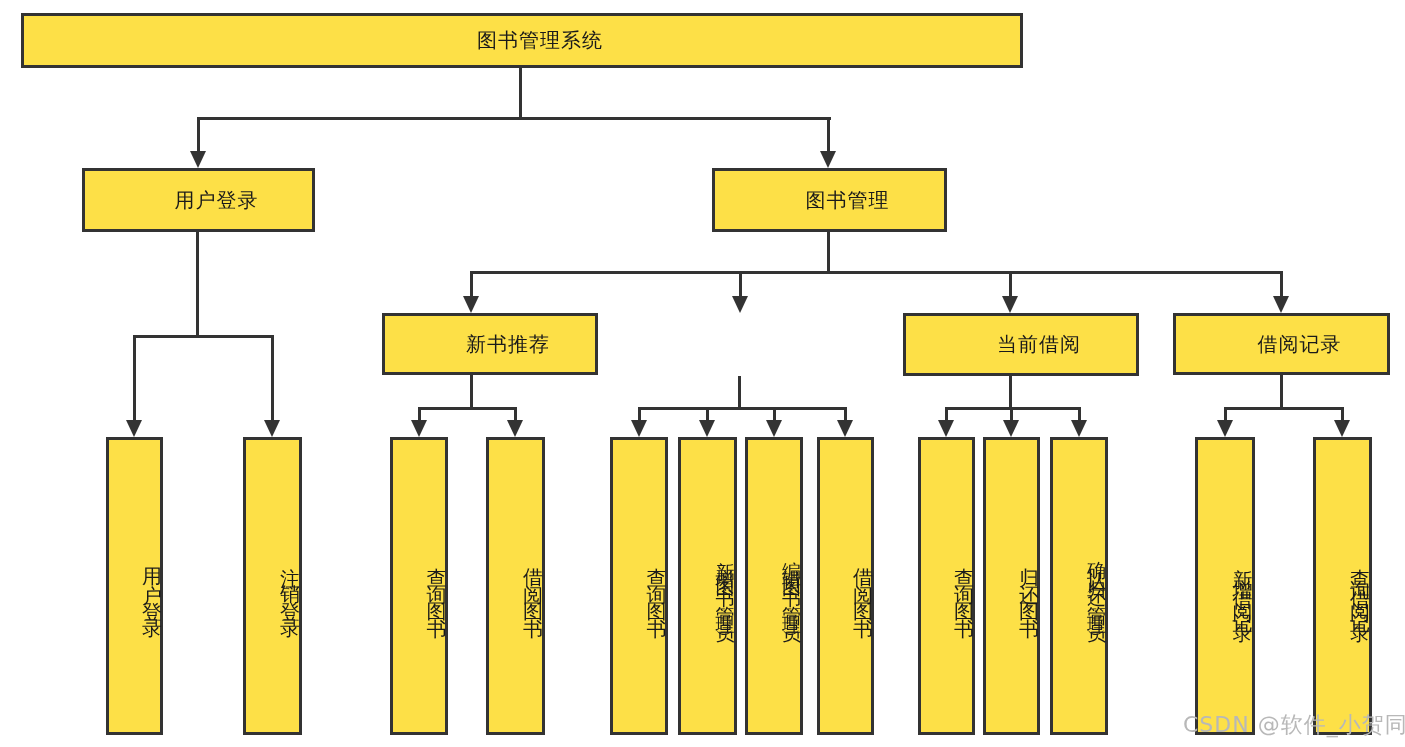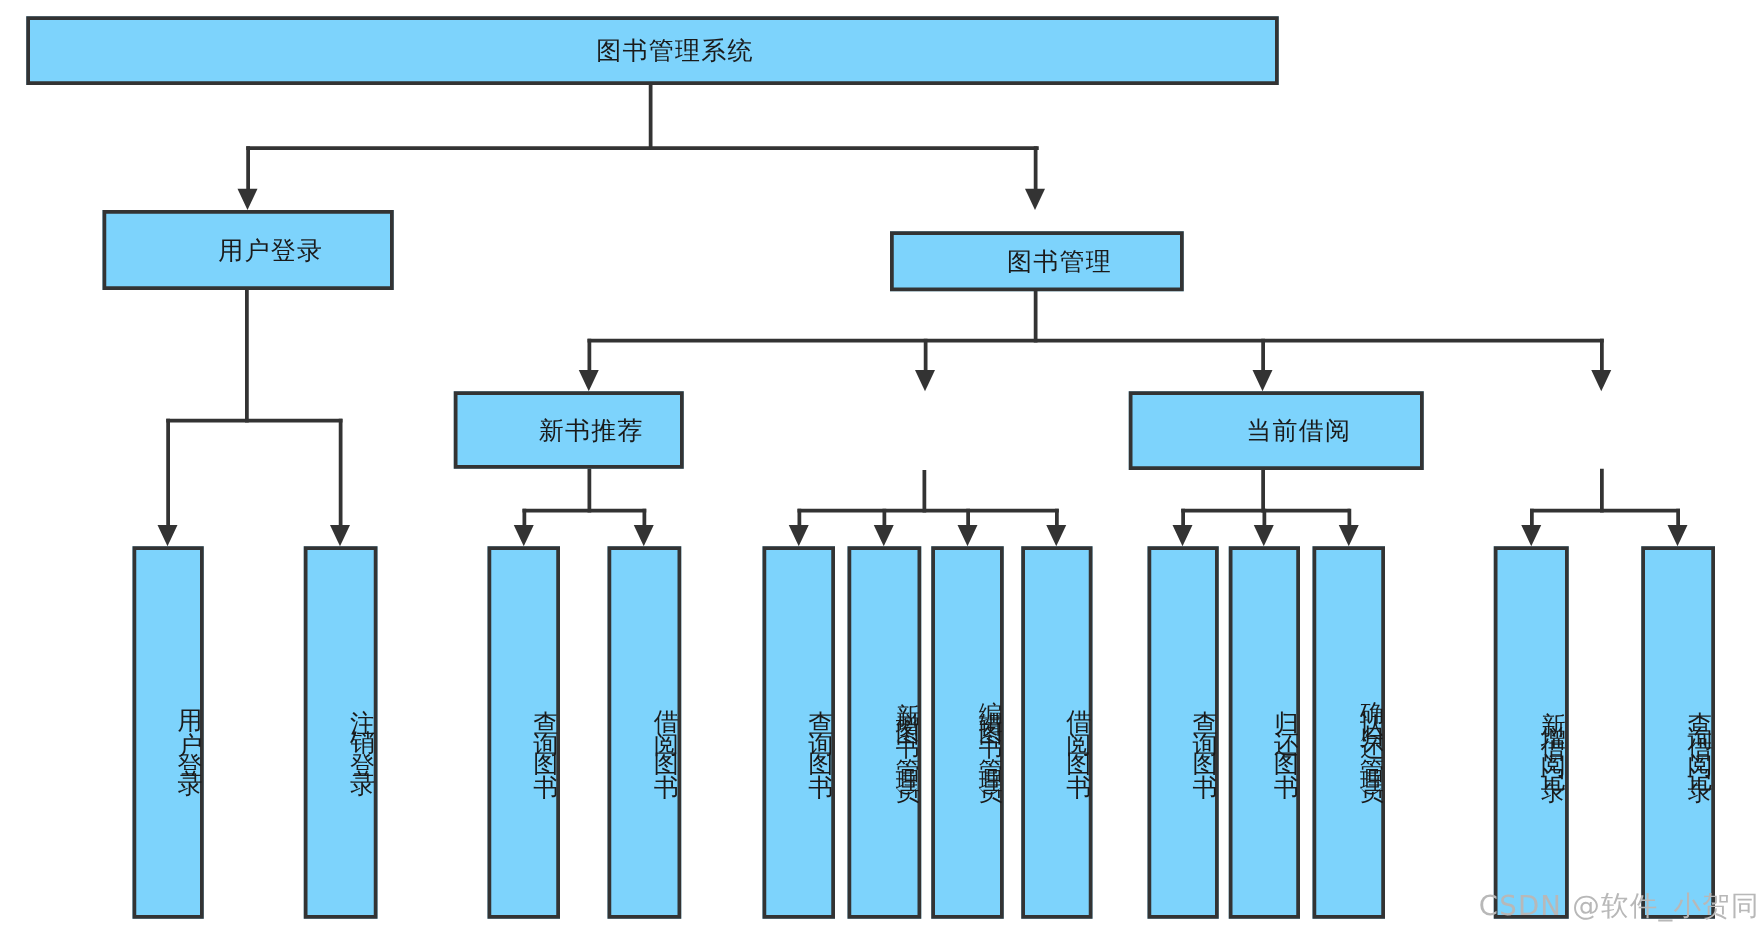--- a/index.html
+++ b/index.html
@@ -7,21 +7,21 @@
     position:relative;
     width:1405px;height:747px;
     background:#ffffff;
     font-family:"DejaVu Sans","Liberation Sans",sans-serif;
     overflow:hidden;
   }
   .box{
     position:absolute;
     box-sizing:border-box;
     border:3px solid #333333;
-    background:#7dd3fc;
+    background:#fde047;
     display:flex;
     align-items:center;
     justify-content:center;
     color:#1a1a1a;
     padding-left:36px;
   }
   .hlabel{font-size:20px;letter-spacing:1px;white-space:nowrap;}
   .leaf{
     writing-mode:vertical-rl;
     text-orientation:mixed;
@@ -66,21 +66,21 @@
   <div class="vline" style="left:519px;top:68px;height:52px;"></div>
   <div class="hline" style="left:197px;top:117px;width:634px;"></div>
   <div class="vline" style="left:197px;top:117px;height:36px;"></div>
   <div class="ah" style="left:190px;top:151px;"></div>
   <div class="vline" style="left:827px;top:117px;height:36px;"></div>
   <div class="ah" style="left:820px;top:151px;"></div>
 
   <div class="box" style="left:82px;top:168px;width:233px;height:64px;">
     <span class="hlabel">用户登录</span>
   </div>
-  <div class="box" style="left:712px;top:168px;width:235px;height:48px;margin-top:17px;">
+  <div class="box" style="left:712px;top:168px;width:235px;height:64px;">
     <span class="hlabel">图书管理</span>
   </div>
 
   <div class="vline" style="left:196px;top:232px;height:106px;"></div>
   <div class="hline" style="left:133px;top:335px;width:141px;"></div>
   <div class="vline" style="left:133px;top:335px;height:87px;"></div>
   <div class="ah" style="left:126px;top:420px;"></div>
   <div class="vline" style="left:271px;top:335px;height:87px;"></div>
   <div class="ah" style="left:264px;top:420px;"></div>
 
@@ -88,25 +88,28 @@
   <div class="hline" style="left:470px;top:271px;width:813px;"></div>
   <div class="vline" style="left:470px;top:271px;height:27px;"></div>
   <div class="ah" style="left:463px;top:296px;"></div>
   <div class="vline" style="left:739px;top:271px;height:27px;"></div>
   <div class="ah" style="left:732px;top:296px;"></div>
   <div class="vline" style="left:1009px;top:271px;height:27px;"></div>
   <div class="ah" style="left:1002px;top:296px;"></div>
   <div class="vline" style="left:1280px;top:271px;height:27px;"></div>
   <div class="ah" style="left:1273px;top:296px;"></div>
 
-  <div class="box" style="left:363px;top:313px;width:184px;height:62px;">
+  <div class="box" style="left:382px;top:313px;width:216px;height:62px;">
     <span class="hlabel">新书推荐</span>
   </div>
   <div class="box" style="left:903px;top:313px;width:236px;height:63px;">
     <span class="hlabel">当前借阅</span>
+  </div>
+  <div class="box" style="left:1173px;top:313px;width:217px;height:62px;">
+    <span class="hlabel">借阅记录</span>
   </div>
 
   <div class="vline" style="left:470px;top:375px;height:35px;"></div>
   <div class="hline" style="left:418px;top:407px;width:99px;"></div>
   <div class="vline" style="left:418px;top:407px;height:16px;"></div>
   <div class="ah" style="left:411px;top:420px;"></div>
   <div class="vline" style="left:514px;top:407px;height:16px;"></div>
   <div class="ah" style="left:507px;top:420px;"></div>
 
   <div class="vline" style="left:738px;top:376px;height:34px;"></div>

